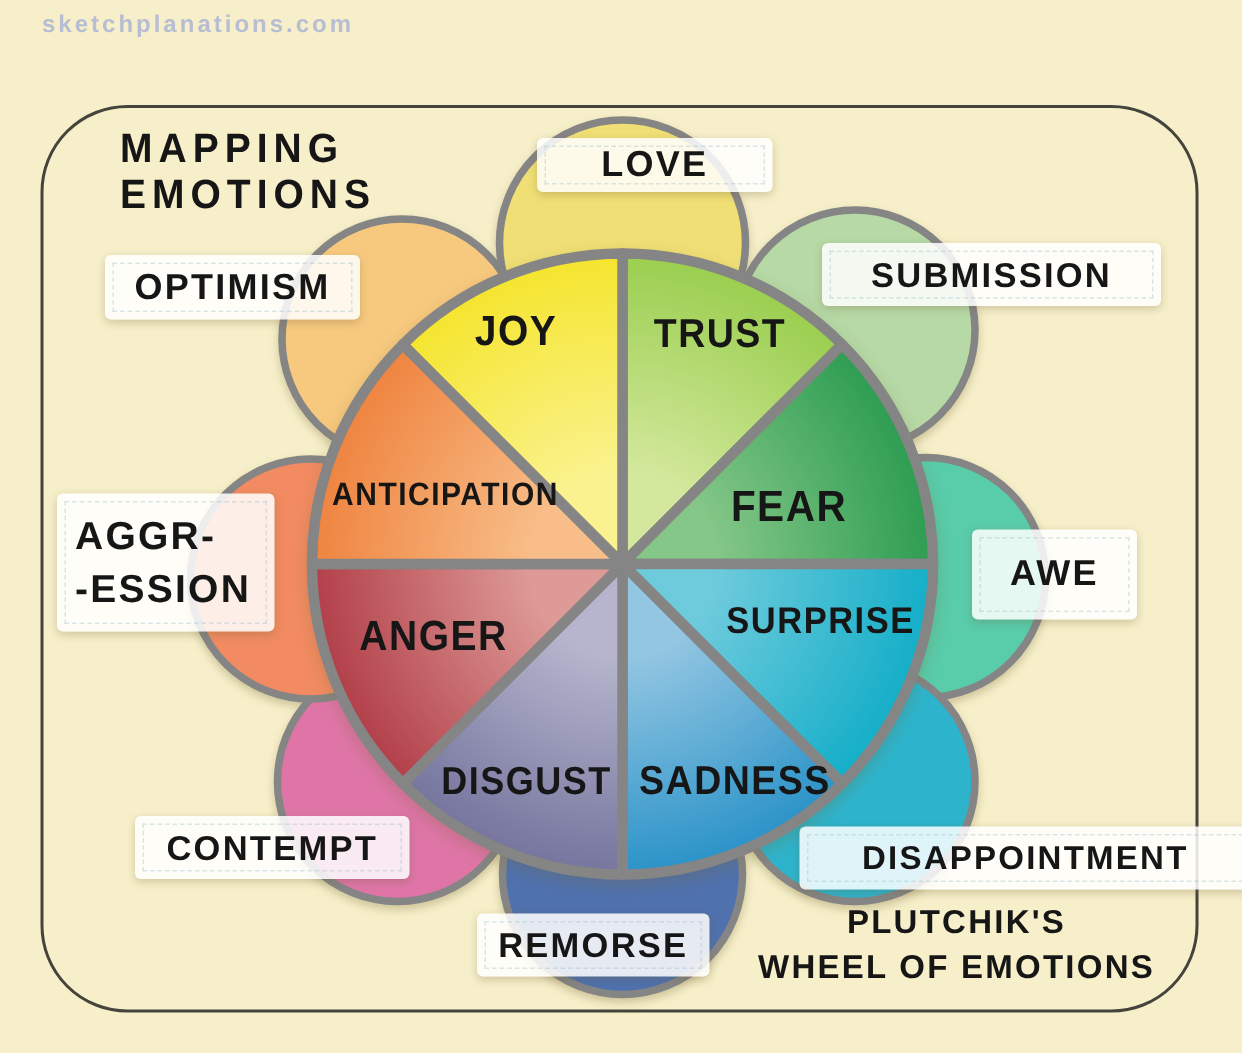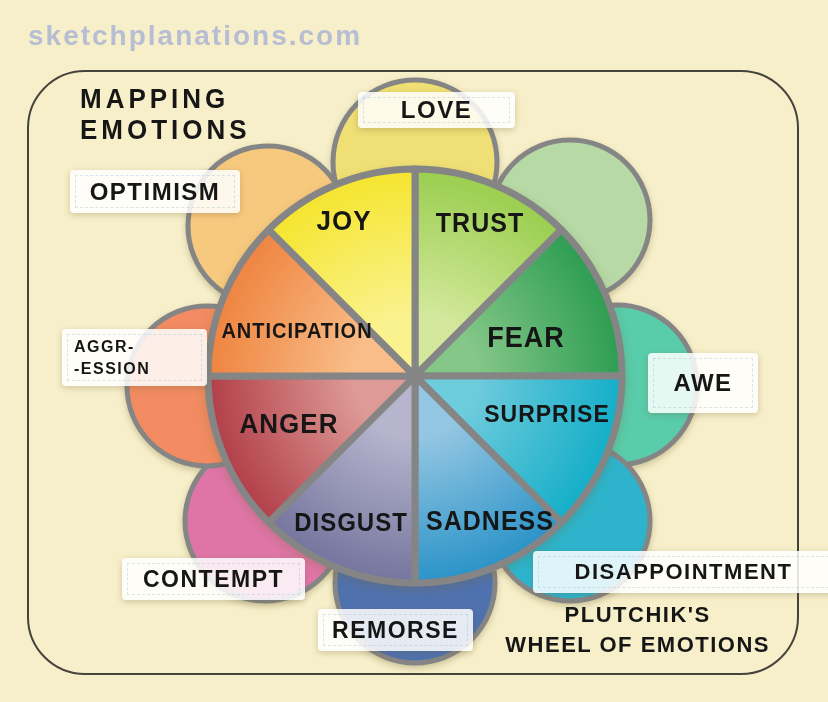--- a/index.html
+++ b/index.html
@@ -4,22 +4,22 @@
 <style>
   html,body{margin:0;padding:0;}
   body{
     width:828px;height:702px;overflow:hidden;
     background:var(--bg,#f6efc9);
     font-family:"Liberation Sans","DejaVu Sans",sans-serif;
     -webkit-font-smoothing:antialiased;
   }
   .canvas{position:relative;width:828px;height:702px;}
   .watermark{
-    position:absolute;left:28px;top:20px;
-    font-size:28px;font-weight:bold;letter-spacing:2px;
+    position:absolute;left:28px;top:8px;
+    font-size:16px;font-weight:bold;letter-spacing:2px;
     color:var(--watermark,#b7bdd2);
   }
   .frame{
     position:absolute;left:27px;top:70px;width:772px;height:605px;
     border:2px solid var(--frame,#45443c);border-radius:58px;
     box-sizing:border-box;
   }
   .wheel-svg{position:absolute;left:0;top:0;}
   .petal-group{filter:drop-shadow(0 3px 3px rgba(120,105,55,0.32));}
   .sector-group{filter:drop-shadow(0 4px 5px rgba(120,105,55,0.28));}
@@ -128,25 +128,26 @@
   <div id="labels-layer" class="labels-layer">
       <div class="seg-label" style="left: 480px; top: 223px; font-size: 25px;">TRUST</div>
       <div class="seg-label" style="left: 526px; top: 338px; font-size: 27px;">FEAR</div>
       <div class="seg-label" style="left: 547px; top: 414px; font-size: 23px;">SURPRISE</div>
       <div class="seg-label" style="left: 490px; top: 521px; font-size: 25px;">SADNESS</div>
       <div class="seg-label" style="left: 351px; top: 522px; font-size: 24px;">DISGUST</div>
       <div class="seg-label" style="left: 289px; top: 424px; font-size: 26px;">ANGER</div>
       <div class="seg-label" style="left: 297px; top: 331px; font-size: 20px;">ANTICIPATION</div>
       <div class="seg-label" style="left: 344px; top: 221px; font-size: 26px;">JOY</div>
       <div class="petal-box" style="left: 358px; top: 92px; width: 157px; height: 36px; font-size: 24px;">LOVE</div>
+      <div class="petal-box" style="left: 548px; top: 162px; width: 226px; height: 42px; font-size: 23px;">SUBMISSION</div>
       <div class="petal-box" style="left: 648px; top: 353px; width: 110px; height: 60px; font-size: 24px;">AWE</div>
       <div class="petal-box" style="left: 533px; top: 551px; width: 301px; height: 42px; font-size: 22px;">DISAPPOINTMENT</div>
       <div class="petal-box" style="left: 318px; top: 609px; width: 155px; height: 42px; font-size: 23px;">REMORSE</div>
-      <div class="petal-box" style="left: 90px; top: 558px; width: 183px; height: 42px; font-size: 23px; margin-left: 32px;">CONTEMPT</div>
-      <div class="petal-box multiline" style="left: 38px; top: 329px; width: 145px; height: 57px; font-size: 16px; margin-left: 24px;">
+      <div class="petal-box" style="left: 90px; top: 544px; width: 183px; height: 42px; font-size: 23px;">CONTEMPT</div>
+      <div class="petal-box multiline" style="left: 38px; top: 329px; width: 145px; height: 92px; font-size: 26px;">
         <div>AGGR-</div>
         <div>-ESSION</div>
       </div>
       <div class="petal-box" style="left: 70px; top: 170px; width: 170px; height: 43px; font-size: 24px;">OPTIMISM</div>
     </div>
 
   <div class="title">
     <div>MAPPING</div>
     <div>EMOTIONS</div>
   </div>

